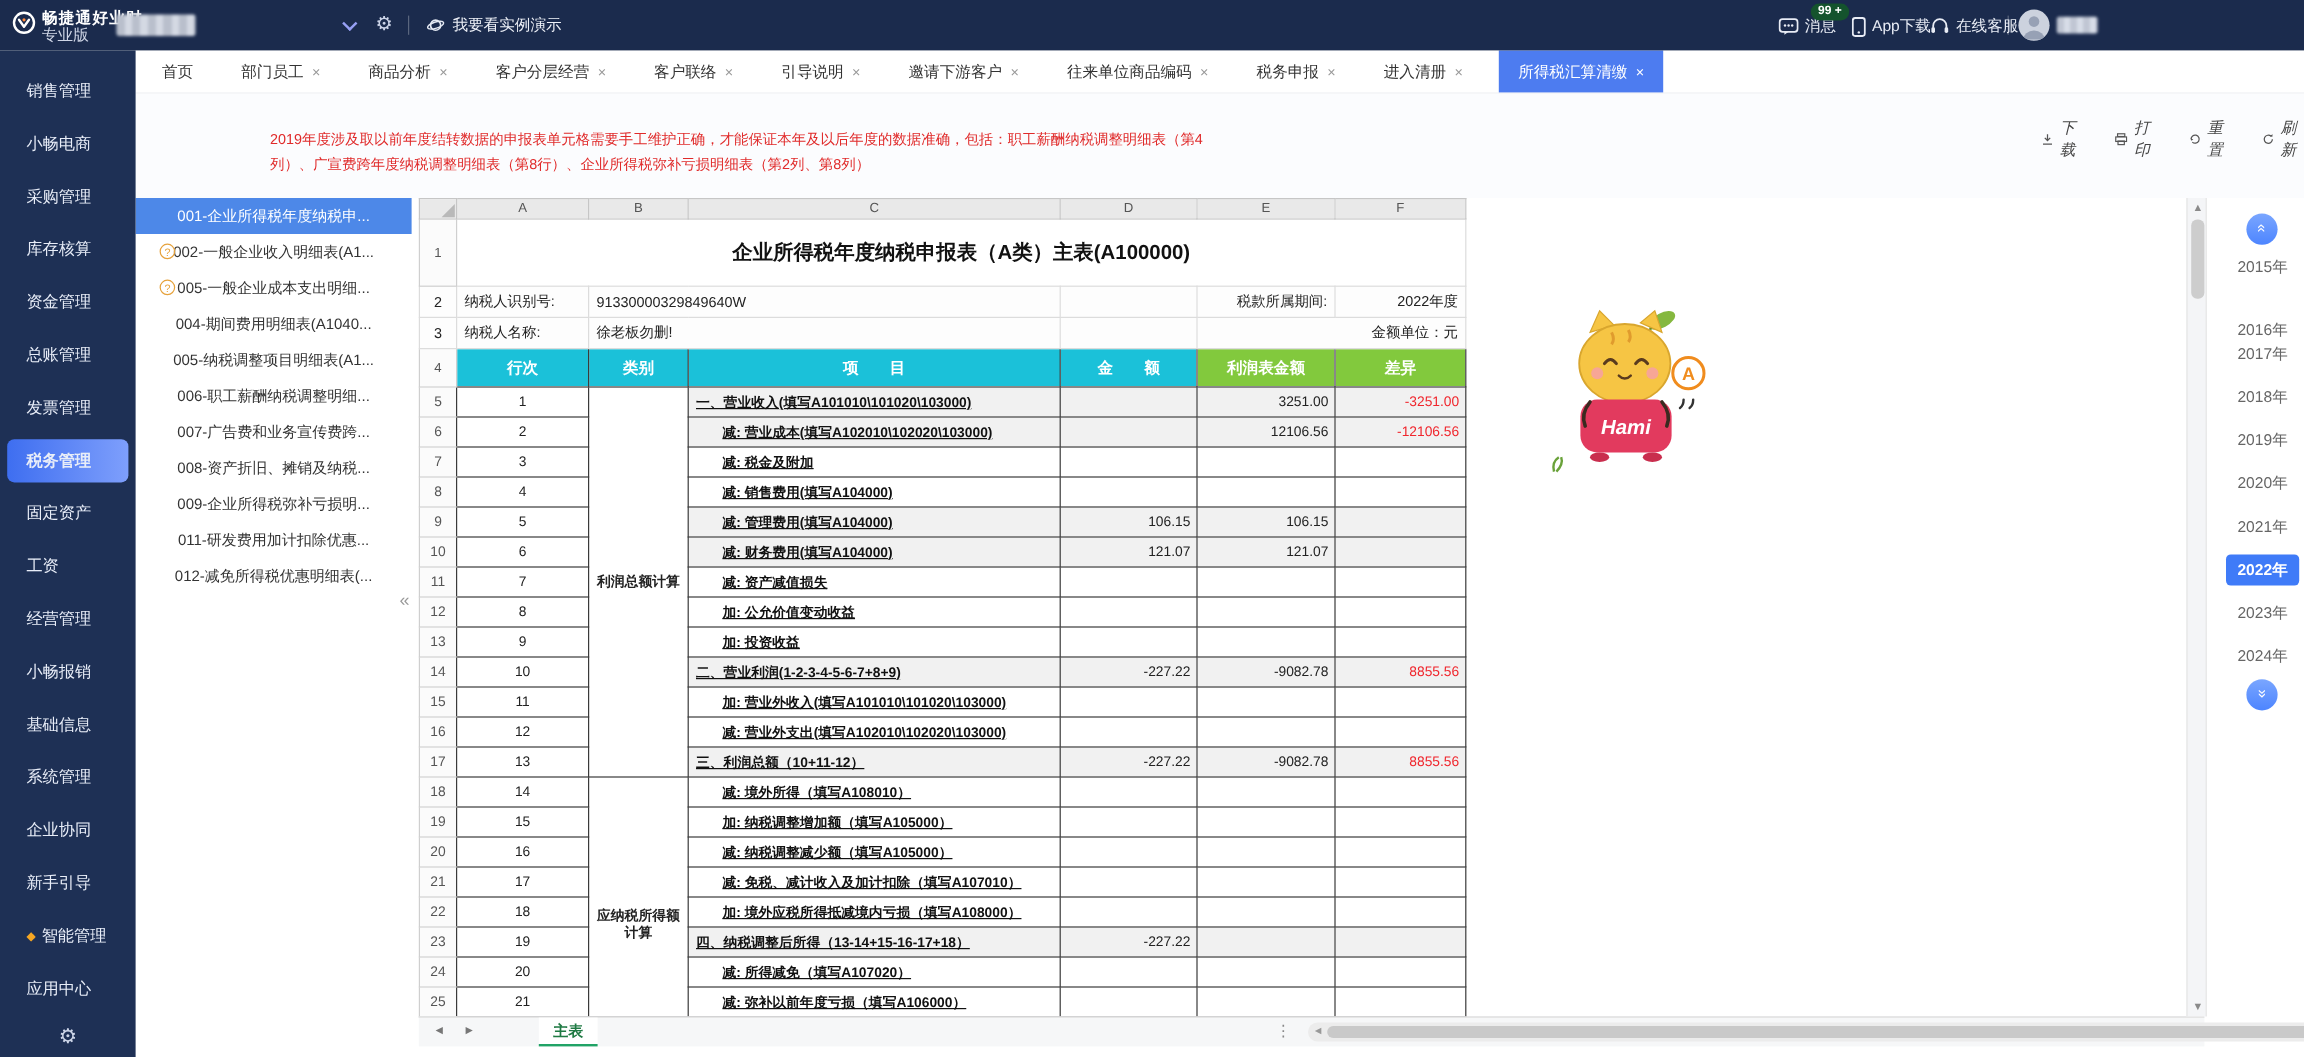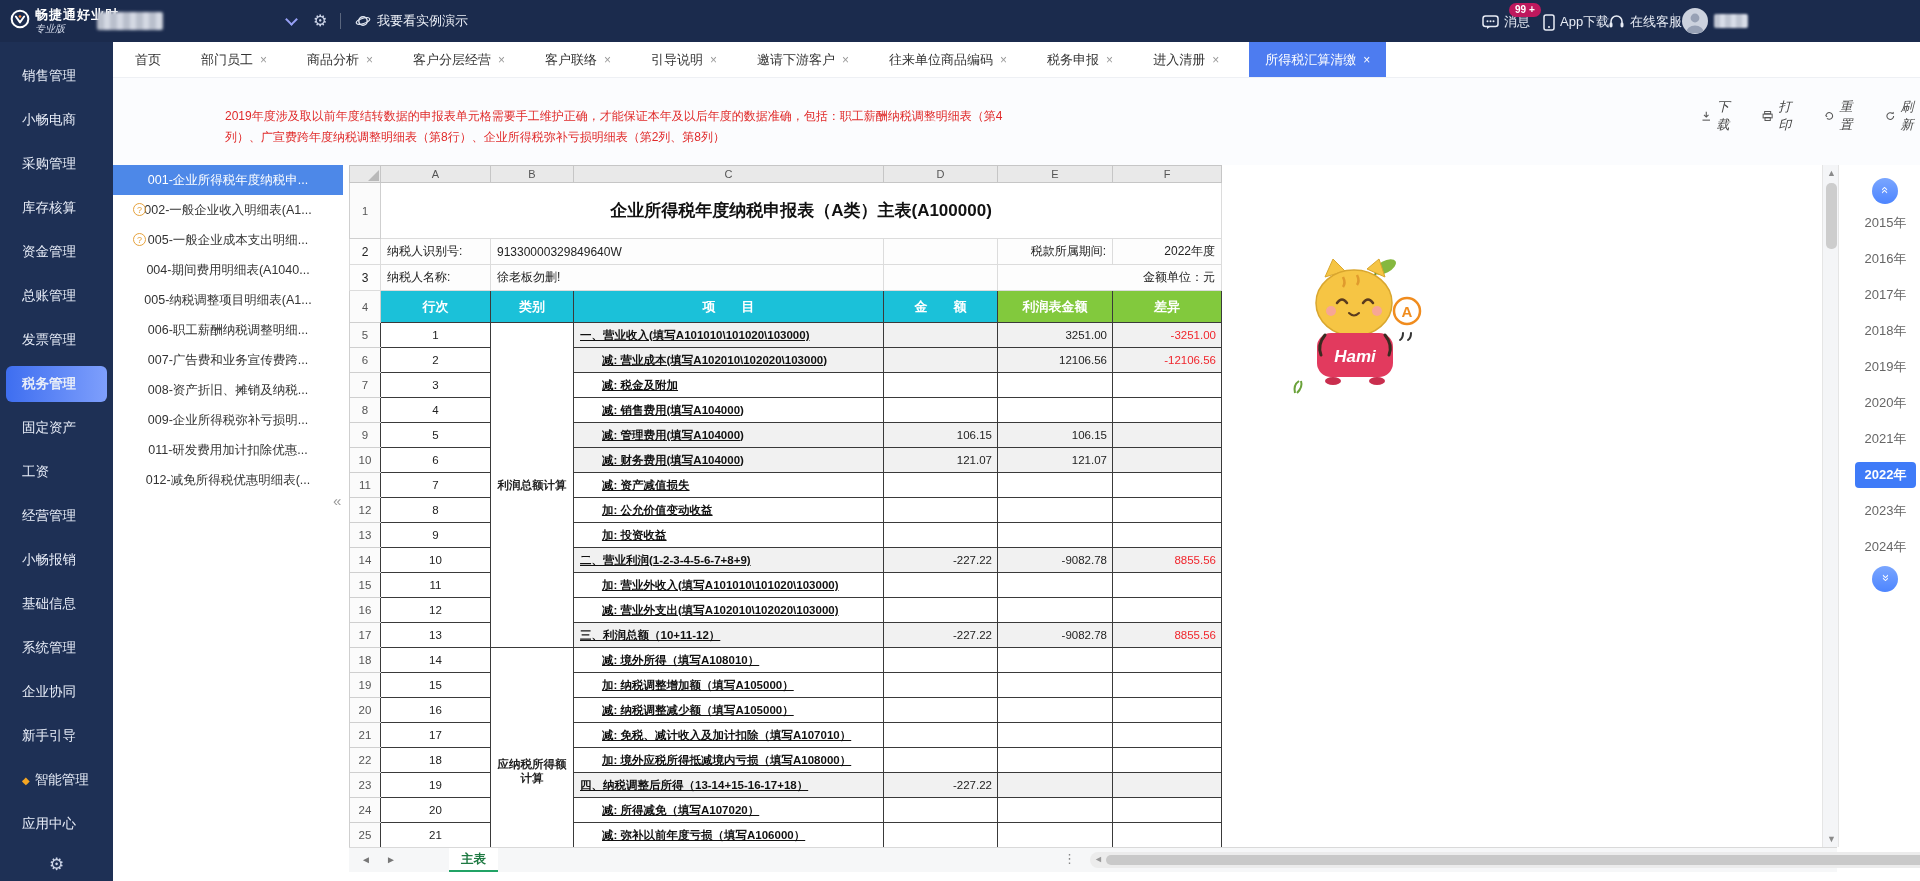--- a/index.html
+++ b/index.html
@@ -6,31 +6,31 @@
   html,body { width:1920px; height:881px; overflow:hidden; }
   body { font-family:"Liberation Sans","DejaVu Sans",sans-serif; background:#fff; position:relative; }
   .app { position:absolute; inset:0; width:1920px; height:881px; }
 
   
   .topbar { position:absolute; left:0; top:0; width:1920px; height:42px; background:#1b2b4d; z-index:30; }
   .logo-wrap { position:absolute; left:10px; top:7px; display:flex; align-items:flex-start; }
   .logo-icon { width:20px; height:20px; margin-top:2px; }
   .brand-col { margin-left:5px; }
   .brand-name { color:#fff; font-size:13px; font-weight:700; line-height:15px; letter-spacing:1px; }
-  .brand-edition { color:#cfd6e6; font-size:10px; line-height:13px;font-style:italic; }
+  .brand-edition { color:#cfd6e6; font-size:13px; line-height:13px; }
   .org-blur { position:absolute; left:97px; top:12px; width:66px; height:18px; border-radius:2px;
       background:repeating-linear-gradient(90deg,#b9bfcc 0 7px,#d4d9e3 7px 13px); filter:blur(1.5px); }
   .org-chevron { position:absolute; left:287px; top:15px; width:9px; height:9px;
       border-right:2px solid #97a0f5; border-bottom:2px solid #97a0f5; transform:rotate(45deg); }
   .top-gear { position:absolute; left:313px; top:11px; color:#ccd4e8; font-size:16px; line-height:20px; }
   .top-div { position:absolute; left:340px; top:13px; width:1px; height:16px; background:rgba(255,255,255,.28); }
   .demo-wrap { position:absolute; left:355px; top:12px; display:flex; align-items:center; gap:6px; color:#eef1f8; font-size:13px; }
   .tr-cluster { position:absolute; left:1482px; top:0; width:262px; height:42px; color:#e8ecf5; font-size:13px; }
   .tr-item { position:absolute; top:13px; display:flex; align-items:center; gap:5px; }
-  .msg-badge { position:absolute; left:27px; top:3px; background:#be185d; color:#fff; font-size:10px; font-weight:700;
+  .msg-badge { position:absolute; left:27px; top:3px; background:#14532d; color:#fff; font-size:10px; font-weight:700;
       border-radius:9px; padding:1px 6px; line-height:12px; }
   .tr-div { position:absolute; left:191px; top:13px; width:1px; height:16px; background:rgba(255,255,255,.28); }
   .avatar { position:absolute; left:200px; top:8px; width:26px; height:26px; border-radius:50%; background:#ccd2de; overflow:hidden; }
   .name-blur { position:absolute; left:232px; top:14px; width:34px; height:14px; border-radius:2px;
       background:repeating-linear-gradient(90deg,#c0c6d3 0 6px,#d8dde8 6px 11px); filter:blur(1.2px); }
 
   
   .sidebar { position:absolute; left:0; top:42px; width:113px; height:839px; background:#1e3055; z-index:20; }
   .side-item { position:absolute; left:6px; width:101px; height:36px; display:flex; align-items:center;
       padding-left:16px; color:#e8edf8; font-size:13.5px; cursor:pointer; border-radius:6px; }
@@ -594,21 +594,21 @@
     <div class="vscroll">
       <span class="vs-arrow" style="top:3px">▲</span>
       <span class="vs-arrow" style="bottom:3px">▼</span>
       <div class="vs-thumb"></div>
     </div>
 
     <div class="yearnav" id="yearnav">
       <div class="yn-circle yn-up"><span>«</span></div>
       <div class="yn-circle yn-down"><span>«</span></div>
     <div class="yn-item" style="top: 40px;">2015年</div>
-        <div class="yn-item" style="top: 76px;">2016年</div>
+        <div class="yn-item" style="top: 92px;">2016年</div>
         <div class="yn-item" style="top: 112px;">2017年</div>
         <div class="yn-item" style="top: 148px;">2018年</div>
         <div class="yn-item" style="top: 184px;">2019年</div>
         <div class="yn-item" style="top: 220px;">2020年</div>
         <div class="yn-item" style="top: 256px;">2021年</div>
         <div class="yn-item active" style="top: 292px;">2022年</div>
         <div class="yn-item" style="top: 328px;">2023年</div>
         <div class="yn-item" style="top: 364px;">2024年</div>
       </div>
 

